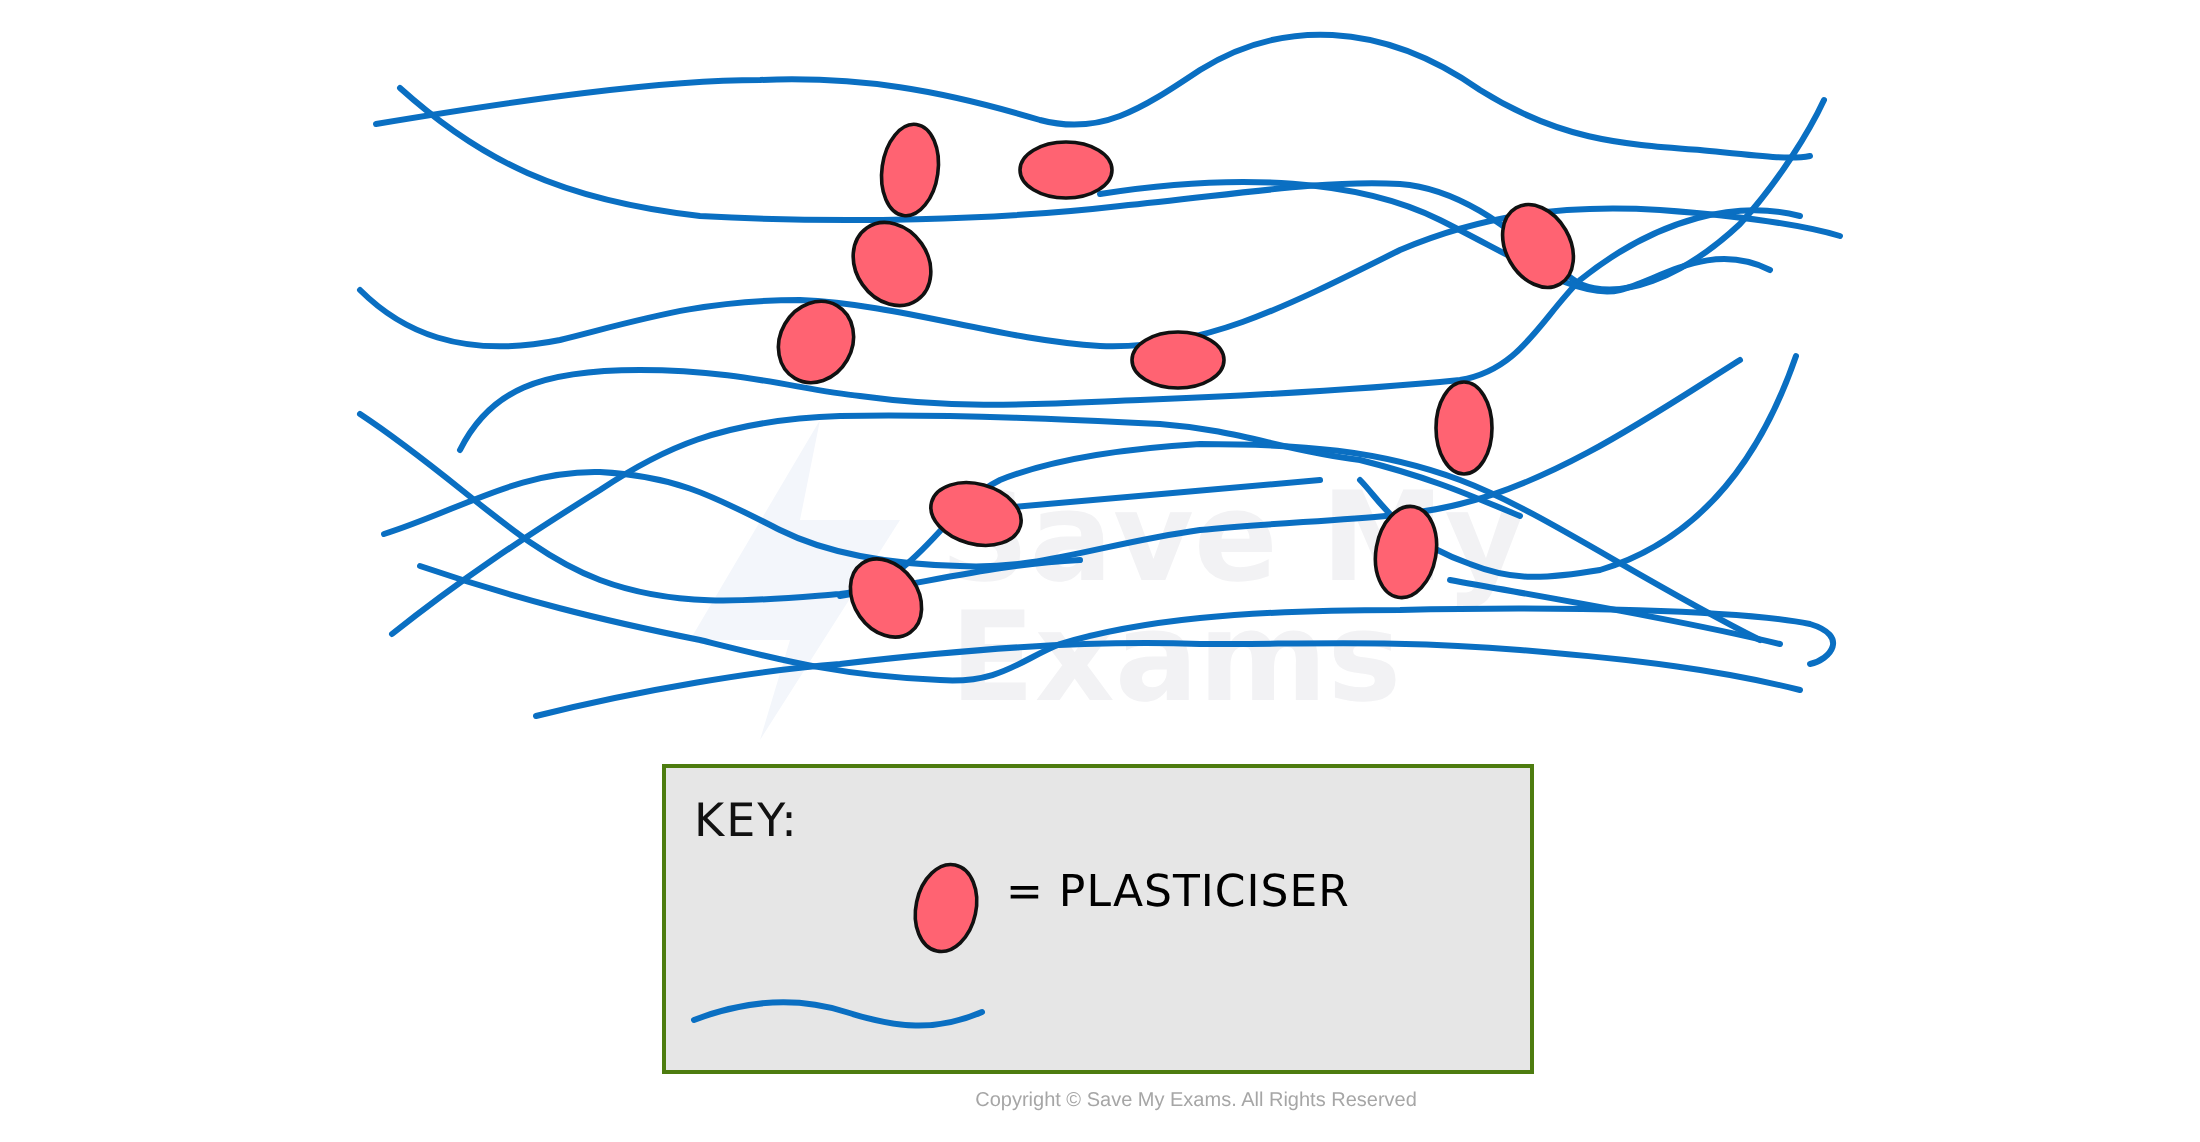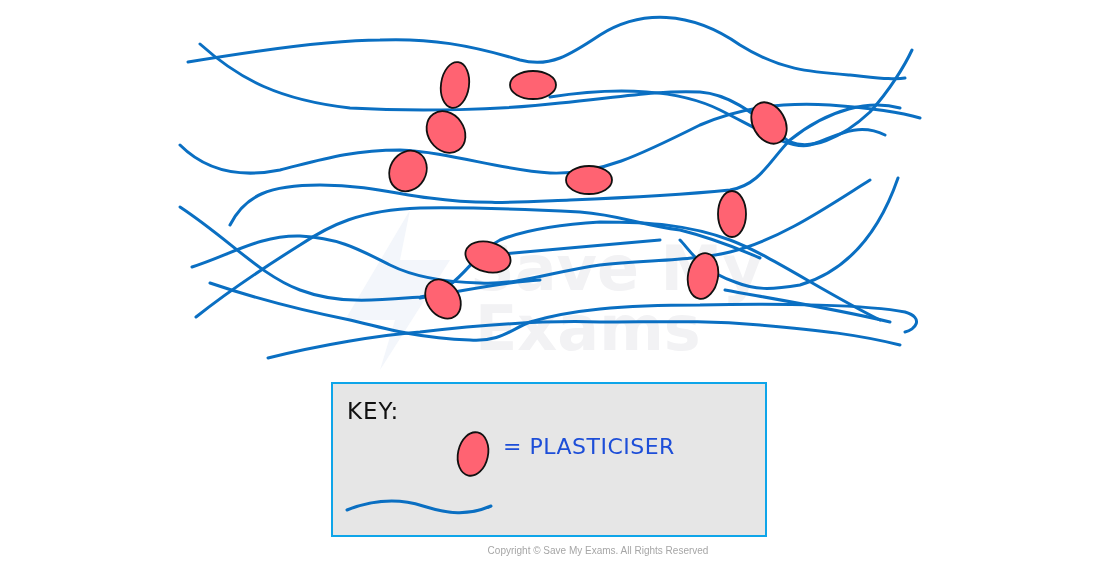--- a/index.html
+++ b/index.html
@@ -1,23 +1,23 @@
 <!DOCTYPE html>
 <html><head>
 <meta charset="utf-8">
 <style>
   html, body { margin: 0; padding: 0; background: #ffffff; }
   body { width: 1100px; height: 571px; position: relative; overflow: hidden; font-family: "DejaVu Sans", sans-serif; }
   #diagram { position: absolute; left: 0; top: 0; }
   .chain { fill: none; stroke: #0a6fc2; stroke-width: 3; stroke-linecap: round; }
   .plast { fill: #ff6372; stroke: #111; stroke-width: 1.8; }
   .wm { fill: #f2f2f4; font-family: "DejaVu Sans", sans-serif; font-weight: bold; font-size: 62px; }
-  .key-box { position: absolute; left: 331px; top: 382px; width: 436px; height: 155px; background: #e6e6e6; border: 2px solid #0ea5e9; box-sizing: border-box; }
+  .key-box { position: absolute; left: 331px; top: 382px; width: 436px; height: 155px; background: #e6e6e6; border: 2px solid #4d7c0f; box-sizing: border-box; }
   .key-title { position: absolute; left: 14px; top: 14px; font-size: 23px; color: #111; letter-spacing: 1px; }
-  .key-label { position: absolute; font-size: 22px; color: #1d4ed8; letter-spacing: 0.5px; white-space: pre; }
+  .key-label { position: absolute; font-size: 22px; color: #000000; letter-spacing: 0.5px; white-space: pre; }
   .copyright { position: absolute; left: 0; width: 1100px; top: 545px; text-align: center; font-size: 10px; color: #a6a6a6; font-family: "Liberation Sans", sans-serif; margin-left: 48px; }
 </style>
 </head>
 <body>
 
 <svg id="diagram" width="1100" height="571" viewBox="0 0 1100 571">
 
   <g>
     <path d="M410 210 L345 320 L395 320 L380 370 L450 260 L400 260 Z" fill="#f3f6fb"></path>
     <text class="wm" x="470" y="290">Save My</text>

